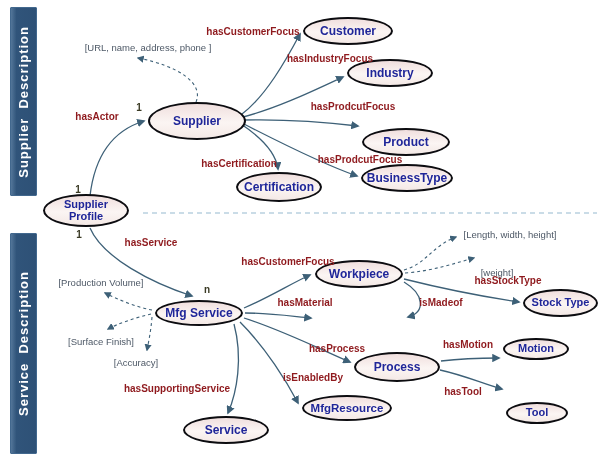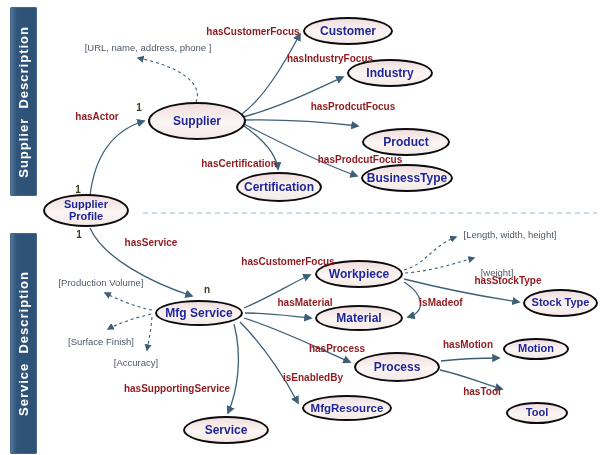--- a/index.html
+++ b/index.html
@@ -64,21 +64,21 @@
   .l-hasprodcutfocus{left:345px;top:106px;padding-left:16px;}
   .l-hasbusinesstype{left:360px;top:159px;}
   .l-hascertification{left:239px;top:163px;}
   .l-hasservice{left:151px;top:242px;}
   .l-acceptsworkpiece{left:288px;top:261px;}
   .l-hasmaterial{left:305px;top:302px;}
   .l-ismadeof{left:441px;top:302px;text-align:right;}
   .l-hasstocktype{left:508px;top:280px;}
   .l-hasprocess{left:337px;top:348px;}
   .l-hasmotion{left:468px;top:344px;}
-  .l-hastool{left:482px;top:391px;}
+  .l-hastool{left:463px;top:391px;}
   .l-isenabledby{left:313px;top:377px;}
   .l-hassupportingservice{left:177px;top:388px;}
   
   .anno{
     position:absolute;transform:translate(-50%,-50%);
     color:#4d5866;font-size:9.5px;white-space:nowrap;
   }
   .a-url{left:130px;top:47px;padding-left:36px;}
   .a-prodvol{left:101px;top:282px;}
   .a-surface{left:101px;top:341px;}
@@ -143,21 +143,20 @@
 
   <div class="node n-supplier">Supplier</div>
   <div class="node n-customer">Customer</div>
   <div class="node n-industry">Industry</div>
   <div class="node n-product">Product</div>
   <div class="node n-businesstype">BusinessType</div>
   <div class="node n-certification">Certification</div>
   <div class="node n-supplierprofile">Supplier Profile</div>
   <div class="node n-workpiece">Workpiece</div>
   <div class="node n-mfgservice">Mfg Service</div>
-  <div class="node n-material">Material</div>
   <div class="node n-stocktype small">Stock Type</div>
   <div class="node n-process">Process</div>
   <div class="node n-motion small">Motion</div>
   <div class="node n-tool small">Tool</div>
   <div class="node n-mfgresource">MfgResource</div>
   <div class="node n-service">Service</div>
 
   <div class="elabel l-hasactor">hasActor</div>
   <div class="elabel l-hascustomerfocus">hasCustomerFocus</div>
   <div class="elabel l-hasindustryfocus">hasIndustryFocus</div>

